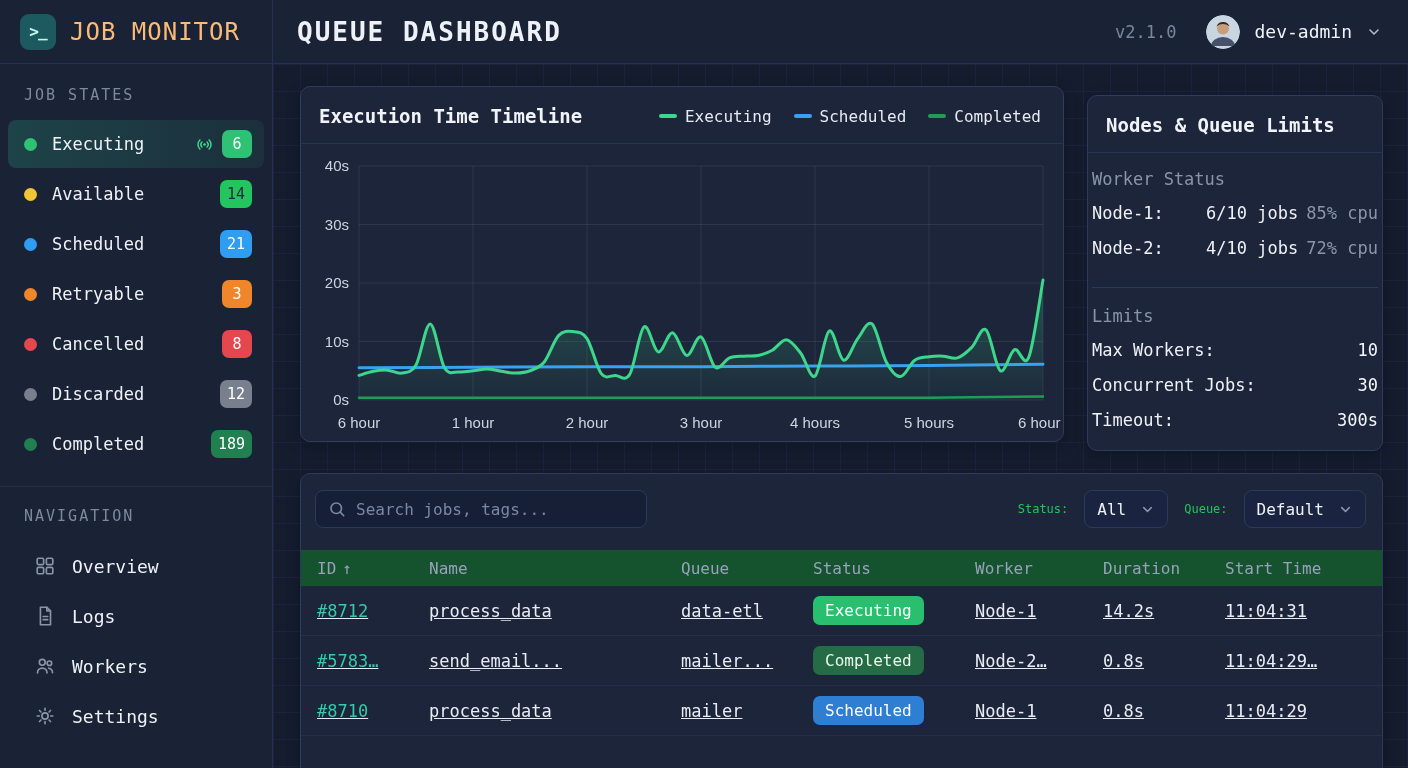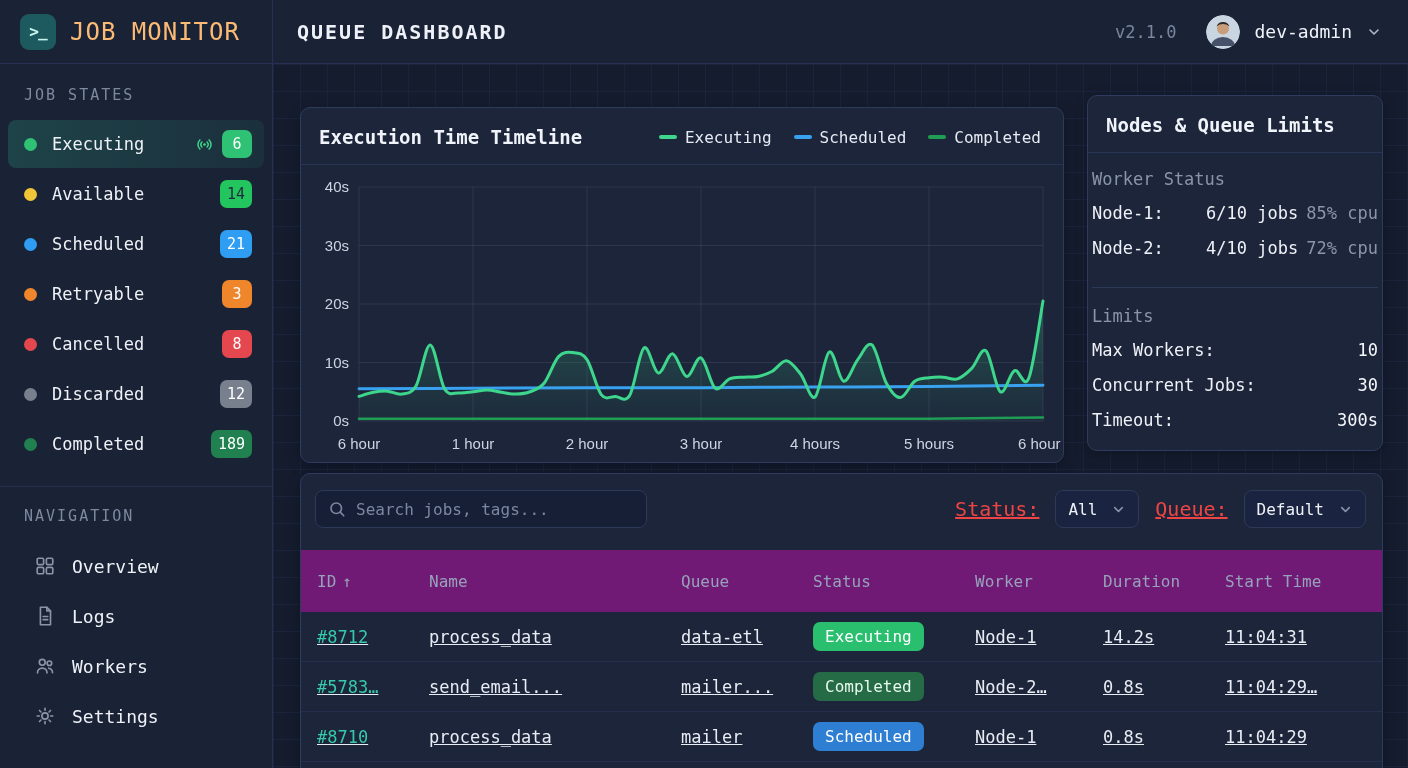--- a/index.html
+++ b/index.html
@@ -9,21 +9,21 @@
 
   
   .topbar { position:absolute; top:0; left:0; width:1408px; height:64px;
     background:#1a2335; border-bottom:1px solid #253052; display:flex; align-items:center; z-index:5; }
   .topbar-left { width:273px; height:100%; display:flex; align-items:center; gap:14px;
     padding-left:20px; border-right:1px solid #253052; flex:none; }
   .logo { width:36px; height:36px; border-radius:9px; background:#1c5a60;
     display:flex; align-items:center; justify-content:center; }
   .logo span { color:#c9f5ef; font-size:16px; font-weight:bold; letter-spacing:-1px; }
   .app-title { font-size:24px; font-weight:400; letter-spacing:1px; color:#fdba74; }
-  .page-title { font-size:20px; font-weight:600; letter-spacing:2px; color:#eef1f8; margin-left:24px; }
+  .page-title { font-size:26px; font-weight:600; letter-spacing:2px; color:#eef1f8; margin-left:24px; }
   .topbar-right { margin-left:auto; display:flex; align-items:center; gap:14px; padding-right:26px; }
   .version { color:#7a86a0; font-size:17px; margin-right:16px; }
   .avatar { width:34px; height:34px; border-radius:50%; overflow:hidden; display:block; cursor:pointer; }
   .username { font-size:18px; color:#f0f3f9; cursor:pointer; }
   .chev { color:#aeb8cc; display:flex; }
 
   
   .sidebar { position:absolute; top:64px; left:0; width:273px; height:704px;
     background:#1a2335; border-right:1px solid #253052; padding-top:22px; }
   .section-header { color:#7e89a0; font-size:15px; letter-spacing:2px; margin:0 0 16px 24px; }
@@ -42,21 +42,21 @@
   .nav-label { font-size:18px; color:#eef1f7; }
 
   
   .main { position:absolute; top:64px; left:273px; width:1135px; height:704px;
     background-color:#141c2e;
     background-image:linear-gradient(rgba(86,116,180,0.09) 1px, transparent 1px),
       linear-gradient(90deg, rgba(86,116,180,0.09) 1px, transparent 1px);
     background-size:27px 27px; }
   .card { position:absolute; background:#1c2539; border:1px solid #2e3b5e; border-radius:10px;
     box-shadow:0 4px 14px rgba(0,0,0,0.25); }
-  .timeline-card { left:27px; top:43px; width:764px; height:356px; }
+  .timeline-card { left:27px; top:22px; width:764px; height:356px; }
   .nodes-card { left:814px; top:31px; width:296px; height:356px; }
   .jobs-card { left:27px; top:409px; width:1083px; height:380px; overflow:hidden; }
 
   .card-header { display:flex; align-items:center; justify-content:space-between;
     padding:18px 22px 16px 18px; border-bottom:1px solid #283455; }
   .card-header h2 { font-size:19px; font-weight:600; color:#f0f3f9; }
   .legend { display:flex; align-items:center; gap:22px; }
   .legend-item { display:flex; align-items:center; gap:8px; cursor:pointer; }
   .legend-swatch { width:18px; height:4px; border-radius:2px; }
   .legend-label { font-size:16px; color:#e6ebf3; }
@@ -77,29 +77,29 @@
   
   .jobs-card h2 { font-size:18px; font-weight:700; letter-spacing:1px; margin:16px 0 0 14px; color:#f0f3f9; }
   .jobs-toolbar { display:flex; align-items:center; justify-content:space-between; margin:16px 16px 0 14px; }
   .search-box { width:332px; height:38px; background:#161f35; border:1px solid #2c3a58; border-radius:8px;
     display:flex; align-items:center; padding:0 12px; gap:10px; }
   .search-box svg { color:#7c87a0; flex:none; }
   .search-box input { background:transparent; border:none; outline:none; color:#cfd6e4;
     font-family:"DejaVu Sans Mono", monospace; font-size:16px; width:100%; }
   .search-box input::placeholder { color:#7c87a0; }
   .filters { display:flex; align-items:center; gap:16px; }
-  .filter-label { font-size:20px; color:#ef4444;text-decoration:underline; }
+  .filter-label { font-size:12px; color:#22c55e; }
   .select-box { height:38px; border:1px solid #2c3a58; border-radius:8px; background:#1a2440;
     display:flex; align-items:center; gap:14px; padding:0 12px; cursor:pointer; }
   .select-value { font-size:16px; color:#eef1f7; }
   .select-box .chev { color:#8b95a9; }
 
   .trow { display:grid; grid-template-columns:112px 252px 132px 162px 128px 122px 1fr;
     align-items:center; padding:0 16px; }
-  .thead { background:#701a75; height:62px; margin-top:22px; color:#97a2ba; font-size:16px; }
+  .thead { background:#14532d; height:36px; margin-top:22px; color:#97a2ba; font-size:16px; }
   .thead .cell { cursor:pointer; }
   .sort-arrow { margin-left:6px; }
   .tbody .trow { height:50px; border-bottom:1px solid #242f4e; font-size:17px; background:transparent; cursor:pointer;text-decoration:underline; }
   .cell-id { color:#36c9ad; cursor:pointer; }
   .pill { display:inline-block; padding:5px 12px; border-radius:7px; font-size:16px; line-height:1.2; }
 </style>
 </head>
 <body>
 
 <div class="app">

